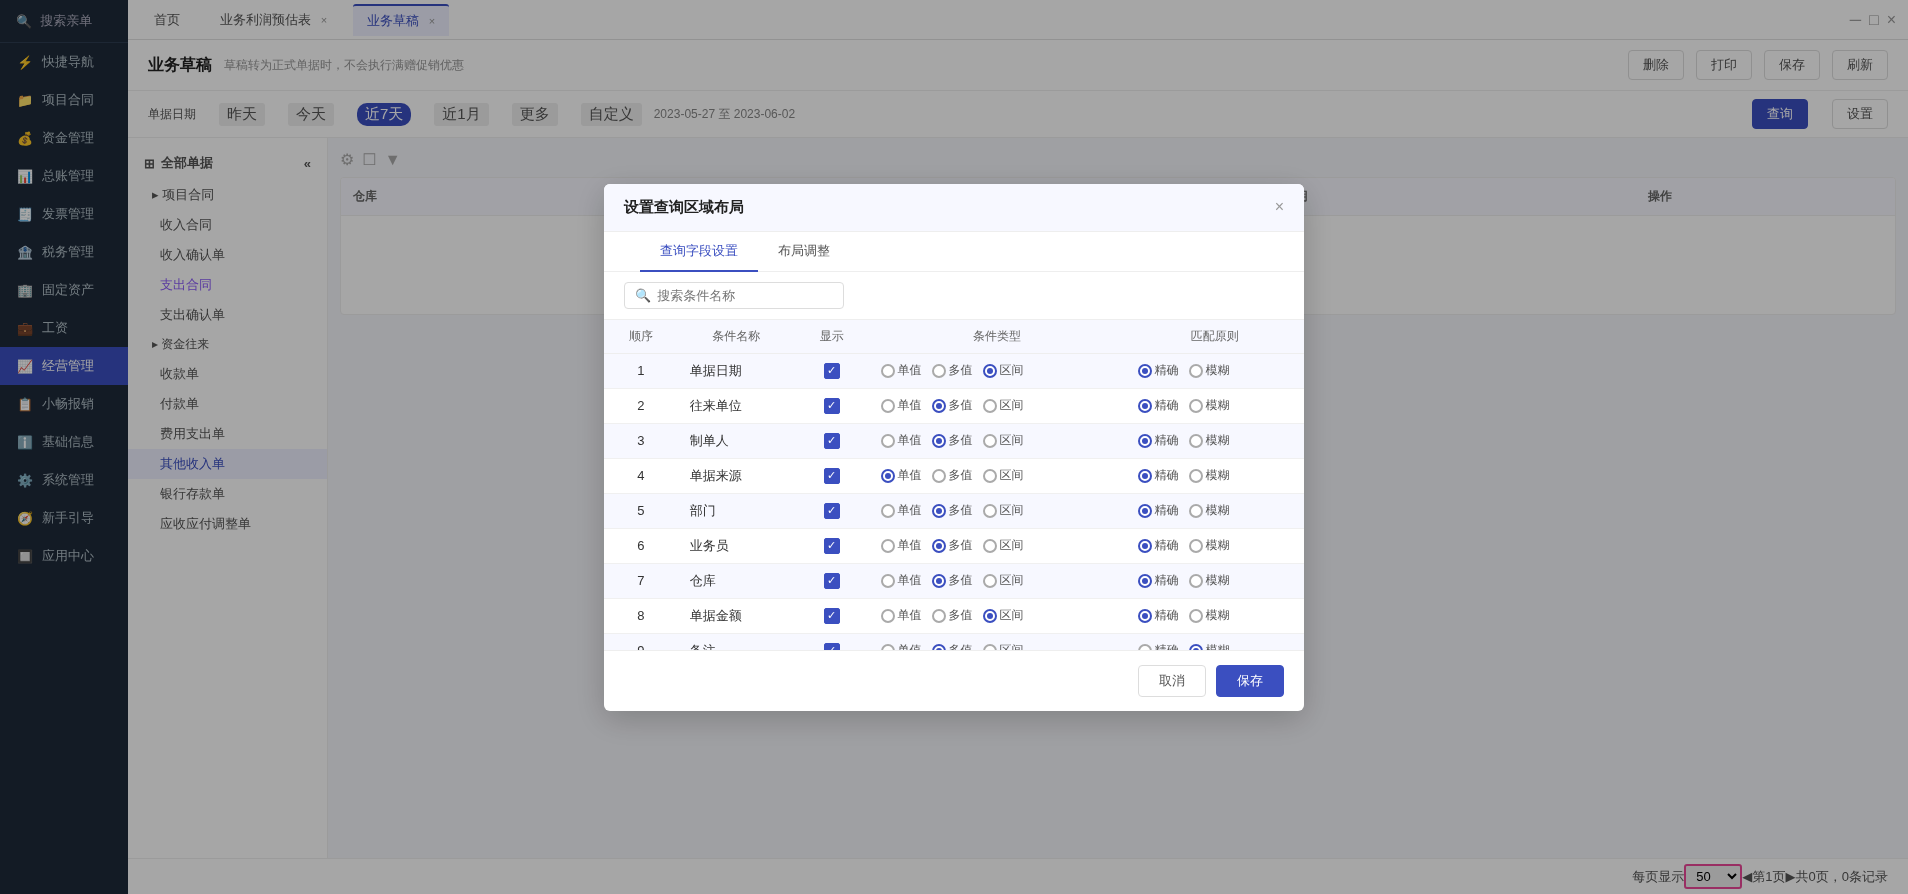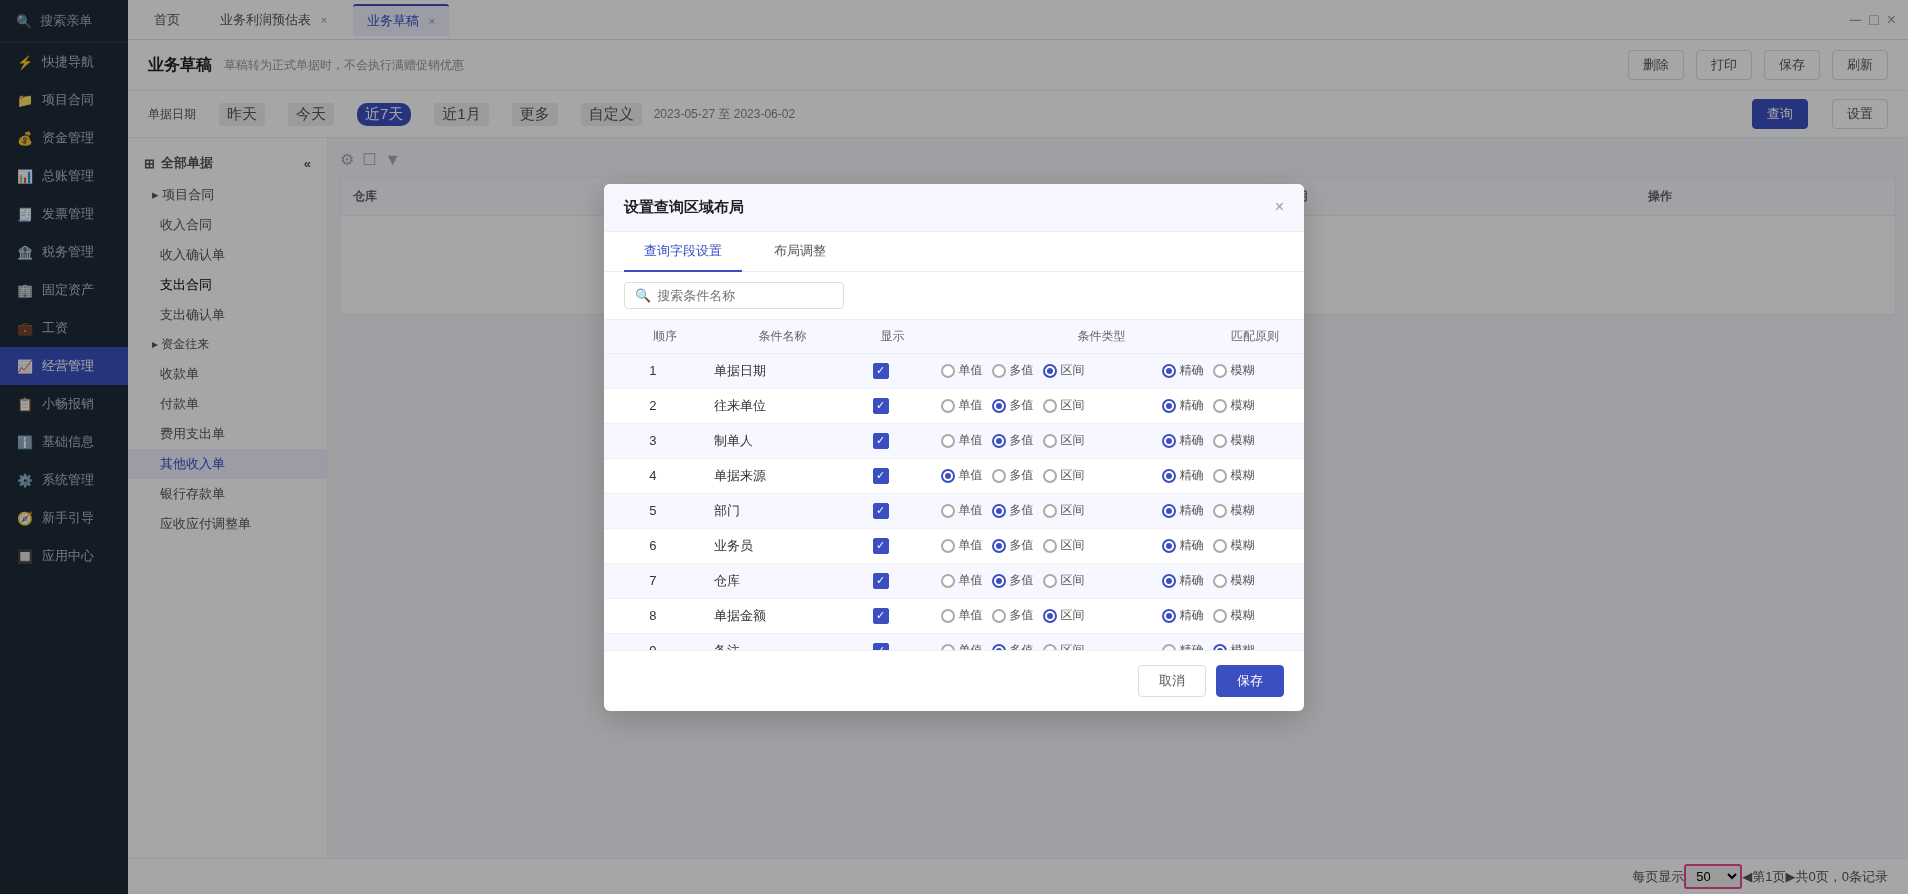--- a/index.html
+++ b/index.html
@@ -71,38 +71,38 @@
     .dialog {
       background: #fff; border-radius: 6px; width: 700px;
       box-shadow: 0 8px 32px rgba(0,0,0,0.2); overflow: hidden;
     }
     .dialog-header {
       padding: 14px 20px; background: #f7f8ff; border-bottom: 1px solid #eee;
       display: flex; align-items: center; justify-content: space-between;
     }
     .dialog-title { font-size: 15px; font-weight: bold; color: #222; }
     .dialog-close { cursor: pointer; color: #999; font-size: 16px; }
-    .dialog-tabs { display: flex; gap: 12px; padding: 0 20px; border-bottom: 1px solid #eee; background: #fff; }
+    .dialog-tabs { display: flex; gap: 0; padding: 0 36px; border-bottom: 1px solid #eee; background: #fff; }
     .dialog-tab {
       padding: 10px 20px; font-size: 13px; cursor: pointer; color: #555;
       border-bottom: 2px solid transparent; margin-bottom: -1px;
     }
     .dialog-tab.active { color: #3b4fc0; border-bottom-color: #3b4fc0; }
     .dialog-search { padding: 10px 20px; border-bottom: 1px solid #eee; }
     .search-box {
       display: flex; align-items: center; gap: 6px;
       border: 1px solid #ddd; border-radius: 4px; padding: 5px 10px; width: 220px;
     }
     .search-box input { border: none; outline: none; font-size: 13px; color: #555; width: 170px; }
     .dialog-body { max-height: 330px; overflow-y: auto; }
 
     
     .config-table { width: 100%; border-collapse: collapse; }
     .config-table th {
-      background: #f7f8ff; padding: 8px 25px; text-align: right;
+      background: #f7f8ff; padding: 8px 12px; text-align: center;
       font-size: 12px; color: #666; border-bottom: 1px solid #eee;
       font-weight: normal; white-space: nowrap;
     }
     .config-table td {
       padding: 8px 12px; border-bottom: 1px solid #f0f0f0;
       font-size: 13px; color: #333; white-space: nowrap;
     }
     .config-table tr.row-odd { background: #f7f8ff; }
     .config-table tr.row-even { background: #fff; }
     .order-cell { text-align: center; color: #555; font-size: 13px; }
@@ -265,21 +265,21 @@
 
     <div style="width:200px; background:#fff; border-right:1px solid #eee; overflow-y:auto; padding:8px 0;">
       <div style="padding:8px 16px; font-size:13px; display:flex; align-items:center; gap:6px; color:#555; cursor:pointer; font-weight:bold;">
         <span>⊞</span>
         <span>全部单据</span>
         <span style="margin-left:auto;">«</span>
       </div>
       <div style="padding:6px 16px 6px 24px; font-size:13px; color:#555; cursor:pointer;">▸ 项目合同</div>
       <div style="padding:6px 16px 6px 32px; font-size:13px; color:#555; cursor:pointer;">收入合同</div>
       <div style="padding:6px 16px 6px 32px; font-size:13px; color:#555; cursor:pointer;">收入确认单</div>
-      <div style="padding:6px 16px 6px 32px; font-size:13px; color:#000000; cursor:pointer;">支出合同</div>
+      <div style="padding:6px 16px 6px 32px; font-size:13px; color:#8b5cf6; cursor:pointer;">支出合同</div>
       <div style="padding:6px 16px 6px 32px; font-size:13px; color:#555; cursor:pointer;">支出确认单</div>
       <div style="padding:6px 16px 6px 24px; font-size:12px; color:#555; cursor:pointer;">▸ 资金往来</div>
       <div style="padding:6px 16px 6px 32px; font-size:13px; color:#555; cursor:pointer;">收款单</div>
       <div style="padding:6px 16px 6px 32px; font-size:13px; color:#555; cursor:pointer;">付款单</div>
       <div style="padding:6px 16px 6px 32px; font-size:13px; color:#555; cursor:pointer;">费用支出单</div>
       <div style="padding:6px 16px 6px 32px; font-size:13px; color:#3b4fc0; cursor:pointer; background:#eef0ff; font-weight:500;">其他收入单</div>
       <div style="padding:6px 16px 6px 32px; font-size:13px; color:#555; cursor:pointer;">银行存款单</div>
       <div style="padding:6px 16px 6px 32px; font-size:13px; color:#555; cursor:pointer;">应收应付调整单</div>
     </div>
 

